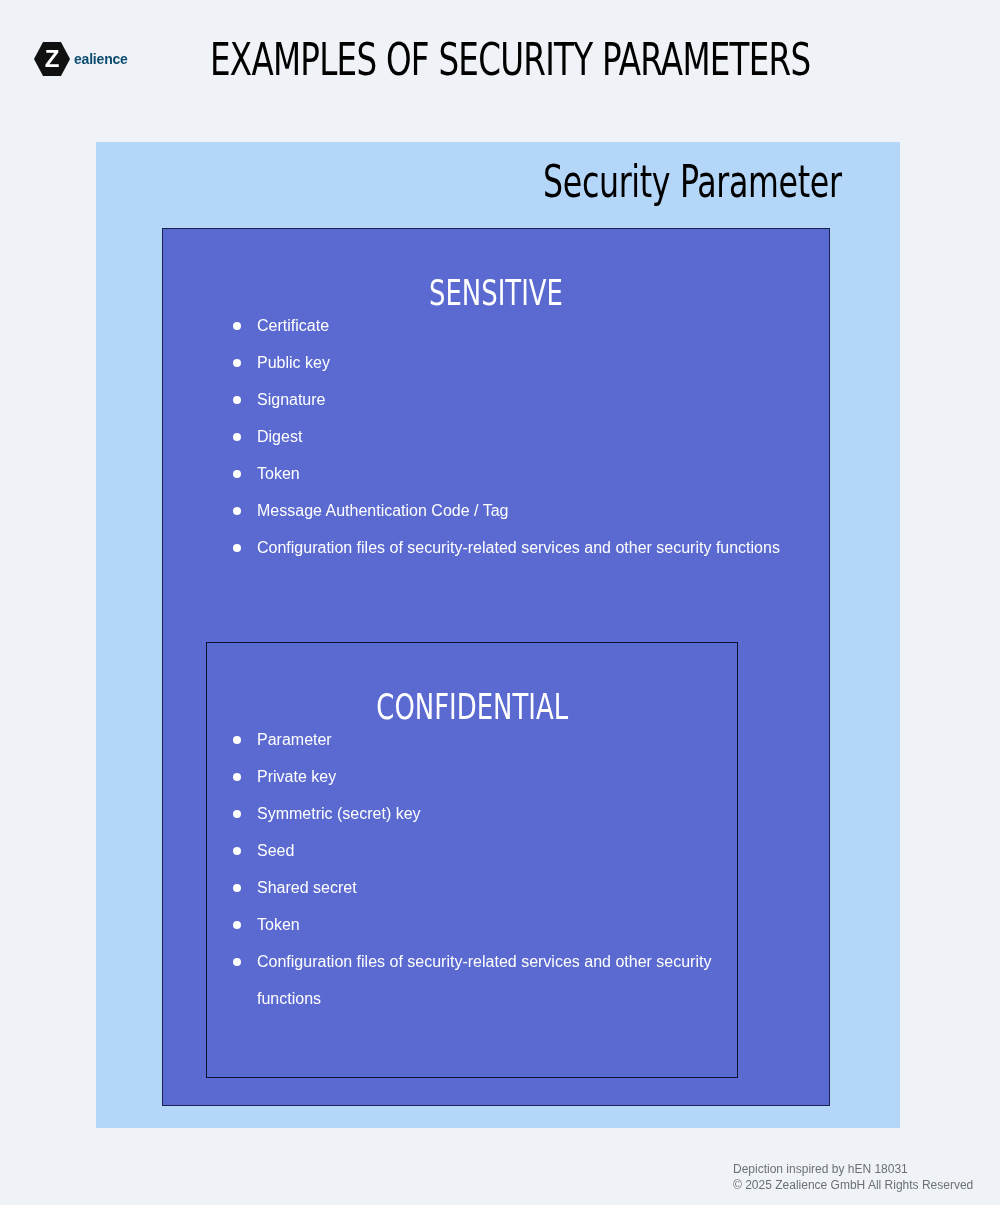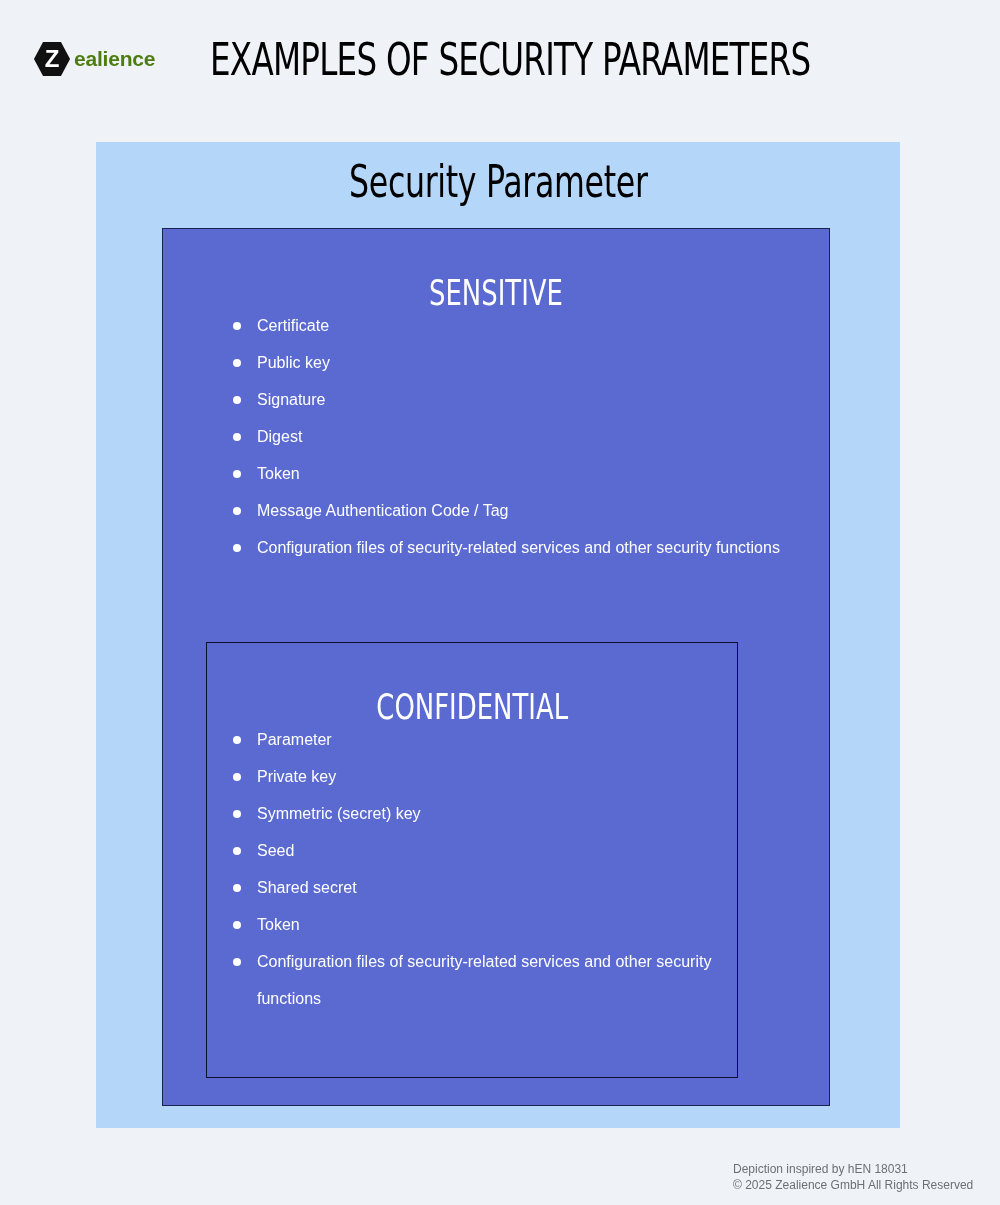--- a/index.html
+++ b/index.html
@@ -13,39 +13,39 @@
   .logo {
     position: absolute; left: 33px; top: 41px;
     display: flex; align-items: center;
   }
   .logo-hex {
     width: 38px; height: 36px; position: relative;
   }
   .logo-hex svg { display: block; }
   .logo-text {
     font-family: "Liberation Sans", sans-serif;
-    font-weight: bold; font-size: 21px; color: #4d7c0f;
+    font-weight: bold; font-size: 14px; color: #0c4a6e;
     margin-left: 3px; letter-spacing: -0.2px;
   }
   .page-title {
     position: absolute; left: 210px; top: 34px;
     font-family: "DejaVu Sans", sans-serif;
     font-size: 44px; font-weight: normal; color: #000;
     letter-spacing: -1px;
     transform: scaleX(0.74); transform-origin: left center;
     white-space: nowrap;
   }
   .outer-box {
     position: absolute; left: 96px; top: 142px;
     width: 804px; height: 986px;
     background: #b4d6f9;
   }
   .outer-title {
     position: absolute; left: 0; right: 0; top: 14px;
-    text-align: center;
+    text-align: right;
     font-family: "DejaVu Sans", sans-serif;
     font-size: 44px; color: #000;
   }
   .outer-title span {
     display: inline-block; transform: scaleX(0.72); letter-spacing: -0.5px;
   }
   .sensitive-box {
     position: absolute; left: 162px; top: 228px;
     width: 668px; height: 878px;
     background: #5a6ad1;

